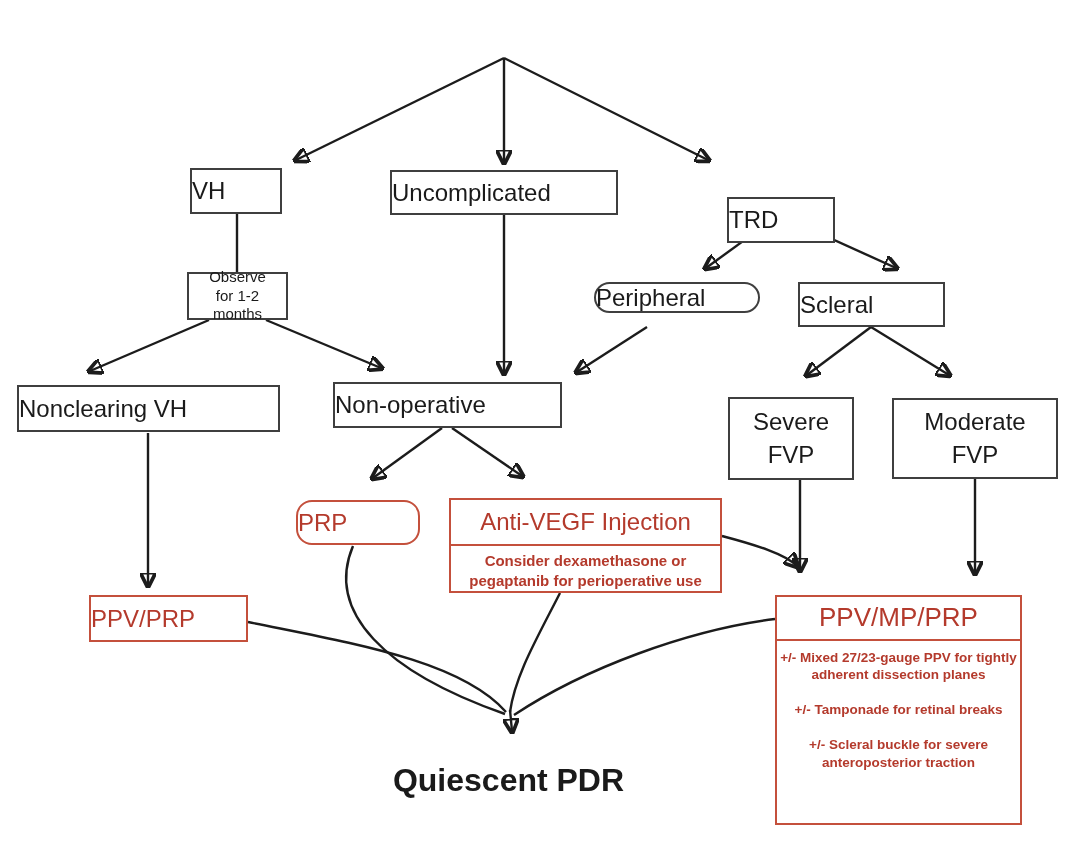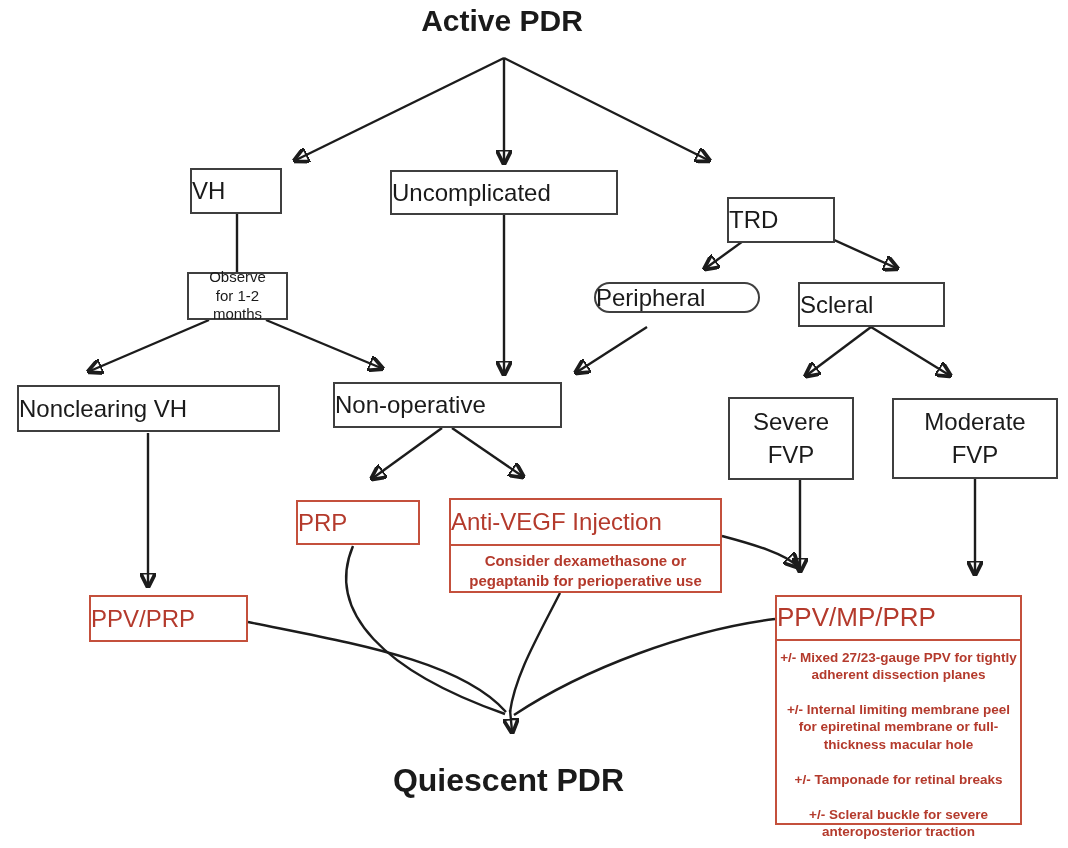--- a/index.html
+++ b/index.html
@@ -21,21 +21,21 @@
   svg.edges path{fill:none;stroke:var(--arrow);stroke-width:2.4px;}
   .box{
     position:absolute;z-index:1;background:var(--bg);
     border:2px solid var(--box-border);
     display:flex;align-items:center;justify-content:flex-start;
     text-align:center;font-size:24px;line-height:1.3;color:var(--text);
     box-sizing:border-box;
   }
   .box.small{font-size:15px;line-height:1.25;padding:2px 12px;}
   .box.red{border-color:var(--red-border);color:var(--red-text);}
-  .box.stack{flex-direction:column;align-items:flex-start;justify-content:flex-start;padding:0;}
+  .box.stack{flex-direction:column;align-items:center;justify-content:flex-start;padding:0;}
   .stack .hdr{
     display:flex;align-items:center;justify-content:center;
     font-size:24px;min-height:44px;box-sizing:border-box;
   }
   .stack .sub{
     border-top:2px solid var(--red-border);
     font-size:15px;font-weight:700;line-height:1.3;
     padding:5px 4px 8px 4px;
   }
   .stack .bullets{
@@ -94,21 +94,20 @@
 
     <path d="M722,536 C756,545 785,554 797,566" marker-end="url(#ah)"></path>
 
     <path d="M248,622 C350,643 460,660 506,712"></path>
     <path d="M353,546 C325,612 385,672 505,714"></path>
     <path d="M560,593 C536,640 515,676 510,712"></path>
     <path d="M775,619 C688,630 585,668 514,715"></path>
     <path d="M510,710 L512,731" marker-end="url(#ah)"></path>
   </svg>
 
-  <div class="bigtitle" id="title-top">Active PDR</div>
 
   <div class="box" id="node-vh" style="left:190px;top:168px;width:92px;height:46px;">
     <span>VH</span>
   </div>
 
   <div class="box" id="node-uncomplicated" style="left:390px;top:170px;width:228px;height:45px;">
     <span>Uncomplicated</span>
   </div>
 
   <div class="box" id="node-trd" style="left:727px;top:169px;width:108px;height:46px;margin-top:28px;">
@@ -136,38 +135,37 @@
   </div>
 
   <div class="box fvp" id="node-severe-fvp" style="left:728px;top:397px;width:126px;height:83px;padding:4px 6px;">
     <span>Severe FVP</span>
   </div>
 
   <div class="box fvp" id="node-moderate-fvp" style="left:892px;top:398px;width:166px;height:81px;padding:0 6px;">
     <span>Moderate FVP</span>
   </div>
 
-  <div class="box red" id="node-prp" style="left:296px;top:500px;width:124px;height:45px;">
+  <div class="box red" id="node-prp" style="left:296px;top:500px;width:124px;height:45px;border-radius:16px;">
     <span>PRP</span>
   </div>
 
   <div class="box red stack" id="node-anti-vegf" style="left:449px;top:498px;width:273px;height:95px;">
     <div class="hdr">Anti-VEGF Injection</div>
     <div class="sub">Consider dexamethasone or pegaptanib for perioperative use</div>
   </div>
 
   <div class="box red" id="node-ppv-prp" style="left:89px;top:595px;width:159px;height:47px;">
     <span>PPV/PRP</span>
   </div>
 
   <div class="box red stack" id="node-ppv-mp-prp" style="left:775px;top:595px;width:247px;height:230px;">
     <div class="hdr">PPV/MP/PRP</div>
     <div class="bullets">
       <div>+/- Mixed 27/23-gauge PPV for tightly adherent dissection planes</div>
-      <div>+/- Internal limiting membrane peel for epiretinal membrane or full-thickness macular hole</div>
       <div>+/- Tamponade for retinal breaks</div>
       <div>+/- Scleral buckle for severe anteroposterior traction</div>
     </div>
   </div>
 
   <div class="bigtitle" id="title-bottom">Quiescent PDR</div>
 
 </div>
 
 </body></html>

